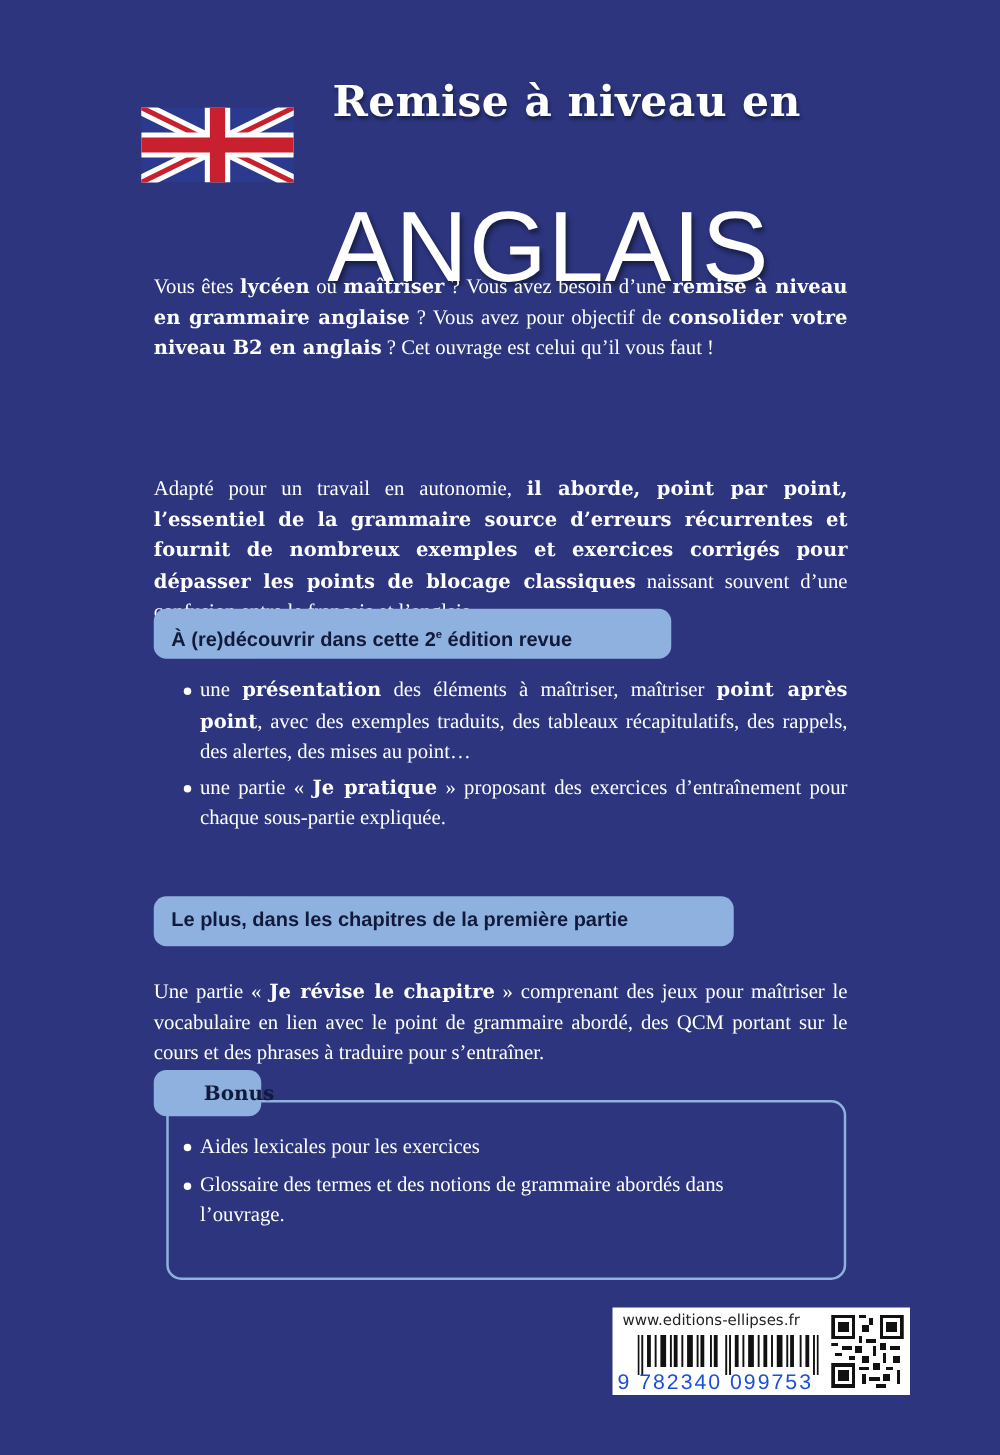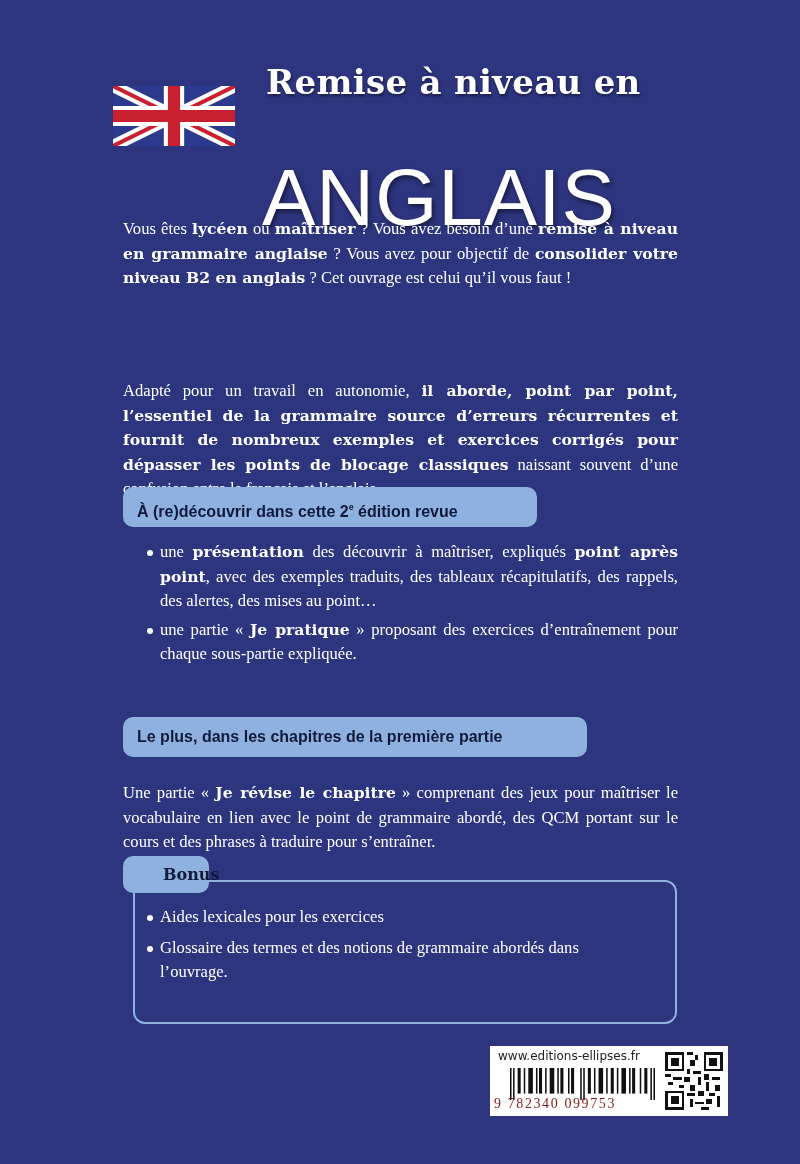--- a/index.html
+++ b/index.html
@@ -75,21 +75,21 @@
     position: absolute; left: 490px; top: 1046px; width: 238px; height: 70px;
     background: #ffffff; color: #111;
   }
   .url {
     position: absolute; left: 8px; top: 3px;
     font-family: "DejaVu Sans", sans-serif; font-size: 12px; color: #222;
   }
   .bars { position: absolute; left: 20px; top: 22px; width: 145px; height: 32px; }
   .isbn {
     position: absolute; left: 4px; top: 50px; width: 165px;
-    font-family: Liberation Serif, serif; font-size: 14px; color: #7f1d1d;
+    font-family: Liberation Sans, sans-serif; font-size: 17px; color: #1d4ed8;
     letter-spacing: 1.6px; white-space: nowrap;
   }
   .qr { position: absolute; left: 175px; top: 4px; width: 58px; height: 62px; }
 </style>
 </head>
 <body>
 
 <svg class="flag" viewBox="0 0 60 30" preserveAspectRatio="none">
   <rect width="60" height="30" fill="#2b3a8f"></rect>
   <path d="M0,0 L60,30 M60,0 L0,30" stroke="#fff" stroke-width="6"></path>
@@ -100,21 +100,21 @@
 
 <div class="title-line1">Remise à niveau en</div>
 <div class="title-line2">ANGLAIS</div>
 
 <div class="para p1"><span>Vous êtes </span><b>lycéen</b><span> ou </span><b>maîtriser</b><span> ? Vous avez besoin d’une </span><b>remise à niveau en grammaire anglaise</b><span> ? Vous avez pour objectif de </span><b>consolider votre niveau B2 en anglais</b><span> ? Cet ouvrage est celui qu’il vous faut !</span></div>
 <div class="para p2"><span>Adapté pour un travail en autonomie, </span><b>il aborde, point par point, l’essentiel de la grammaire source d’erreurs récurrentes et fournit de nombreux exemples et exercices corrigés pour dépasser les points de blocage classiques</b><span> naissant souvent d’une confusion entre le français et l’anglais.</span></div>
 
 <div class="label lab1"><span>À (re)découvrir dans cette 2</span><sup>e</sup><span> édition revue</span></div>
 
 <ul class="list l1">
-  <li><span>une </span><b>présentation</b><span> des découvrir à maîtriser, expliqués </span><b>point après point</b><span>, avec des exemples traduits, des tableaux récapitulatifs, des rappels, des alertes, des mises au point…</span></li>
+  <li><span>une </span><b>présentation</b><span> des éléments à maîtriser, maîtriser </span><b>point après point</b><span>, avec des exemples traduits, des tableaux récapitulatifs, des rappels, des alertes, des mises au point…</span></li>
   <li><span>une partie « </span><b>Je pratique</b><span> » proposant des exercices d’entraînement pour chaque sous-partie expliquée.</span></li>
 </ul>
 
 <div class="label lab2">Le plus, dans les chapitres de la première partie</div>
 <div class="para p3"><span>Une partie « </span><b>Je révise le chapitre</b><span> » comprenant des jeux pour maîtriser le vocabulaire en lien avec le point de grammaire abordé, des QCM portant sur le cours et des phrases à traduire pour s’entraîner.</span></div>
 
 <div class="bonus-box"></div>
 <div class="bonus-tab">Bonus</div>
 <ul class="list l2">
   <li>Aides lexicales pour les exercices</li>

